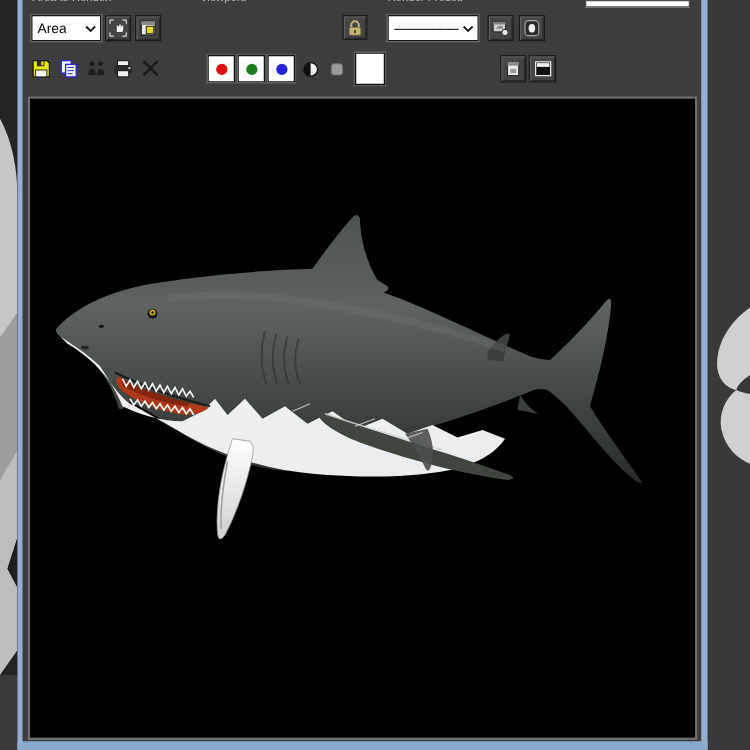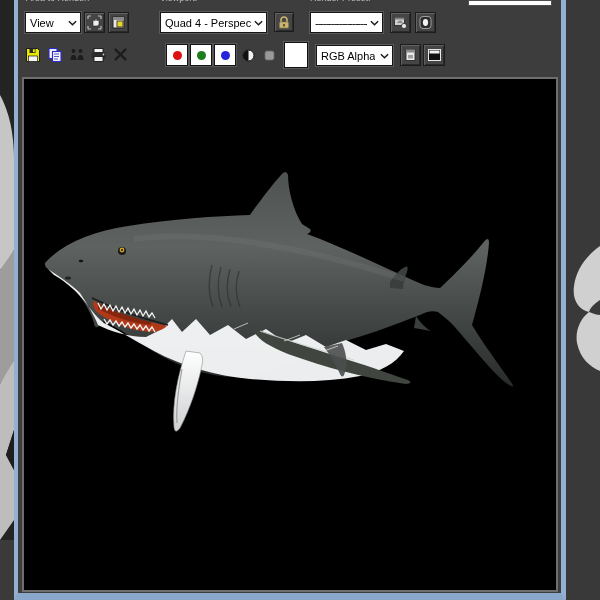--- a/index.html
+++ b/index.html
@@ -84,46 +84,40 @@
  <div id="win-content">
 
   <div id="header-clip">
     <span class="hdr-label" style="left:8px">Area to Render:</span>
     <span class="hdr-label" style="left:142px">Viewport:</span>
     <span class="hdr-label" style="left:292px">Render Preset:</span>
   </div>
   <div class="cutoff-dd" style="left:450px;top:0;width:84px;height:6px"></div>
 
   <div class="dd" style="left:7px;top:12px;width:56px">
-    <span class="dd-text">View</span>
+    <span class="dd-text">Area</span>
     <svg class="chev" viewBox="0 0 10 6">
           <path d="M1,1 5,5 9,1" fill="none" stroke="#1a1a1a" stroke-width="1.6"></path>
         </svg>
   </div>
 
   <div class="tbtn" style="left:66px;top:12px">
     <svg width="15" height="15" viewBox="0 0 15 15">
       <path d="M1,1 h3 M1,1 v3 M14,1 h-3 M14,1 v3 M1,14 h3 M1,14 v-3 M14,14 h-3 M14,14 v-3" stroke="#bdbdbd" stroke-width="1.2" fill="none"></path>
       <path d="M6,11 V6 q0,-1 1,-1 q1,0 1,1 V5 q0,-1 1,-1 q1,0 1,1 v1 q0,-1 1,-1 q1,0 1,1 v3 q0,2 -2,2 z" fill="#f0f0f0" stroke="#222" stroke-width="0.6"></path>
     </svg>
   </div>
   <div class="tbtn" style="left:90px;top:12px">
     <svg width="15" height="15" viewBox="0 0 15 15">
       <rect x="2" y="2" width="11" height="11" fill="#e8e8e8" stroke="#222" stroke-width="1"></rect>
       <rect x="2" y="2" width="11" height="3" fill="#8a8a8a"></rect>
       <rect x="6" y="6" width="6" height="6" fill="#e6d82a" stroke="#222" stroke-width="0.8"></rect>
     </svg>
   </div>
 
-  <div class="dd" style="left:142px;top:12px;width:107px">
-    <span class="dd-text">Quad 4 - Perspec</span>
-    <svg class="chev" viewBox="0 0 10 6">
-          <path d="M1,1 5,5 9,1" fill="none" stroke="#1a1a1a" stroke-width="1.6"></path>
-        </svg>
-  </div>
 
   <div class="tbtn" style="left:256px;top:12px;width:20px;height:20px">
     <svg width="12" height="13" viewBox="0 0 12 13">
       <path d="M3,6 V4 a3,3 0 0 1 6,0 v2" fill="none" stroke="#c9b473" stroke-width="1.6"></path>
       <rect x="1.5" y="6" width="9" height="6" rx="1" fill="#c9b473" stroke="#8f7d45" stroke-width="0.6"></rect>
       <rect x="5.2" y="8" width="1.6" height="2.5" fill="#4c4323"></rect>
     </svg>
   </div>
 
   <div class="dd" style="left:292px;top:12px;width:73px">
@@ -204,26 +198,20 @@
     </svg>
   </div>
   <div class="tbtn flat" style="left:242px;top:44px;width:18px;height:22px">
     <svg width="11" height="11" viewBox="0 0 11 11">
       <rect x="1" y="1" width="9" height="9" rx="2" fill="#9a9a9a" stroke="#6a6a6a" stroke-width="0.8"></rect>
     </svg>
   </div>
 
   <div id="color-swatch" style="left:266px;top:42px;width:24px;height:26px"></div>
 
-  <div class="dd" style="left:298px;top:45px;width:77px">
-    <span class="dd-text">RGB Alpha</span>
-    <svg class="chev" viewBox="0 0 10 6">
-          <path d="M1,1 5,5 9,1" fill="none" stroke="#1a1a1a" stroke-width="1.6"></path>
-        </svg>
-  </div>
 
   <div class="tbtn" style="left:382px;top:44px;width:21px;height:22px">
     <svg width="13" height="14" viewBox="0 0 13 14">
       <rect x="2" y="1.5" width="9" height="11" fill="#e9e9e9" stroke="#2a2a2a" stroke-width="0.9"></rect>
       <rect x="2" y="1.5" width="9" height="3" fill="#8b8b8b"></rect>
       <rect x="4" y="7" width="5" height="3.5" fill="#9f9f9f"></rect>
     </svg>
   </div>
   <div class="tbtn" style="left:405px;top:44px;width:22px;height:22px">
     <svg width="15" height="14" viewBox="0 0 15 14">

